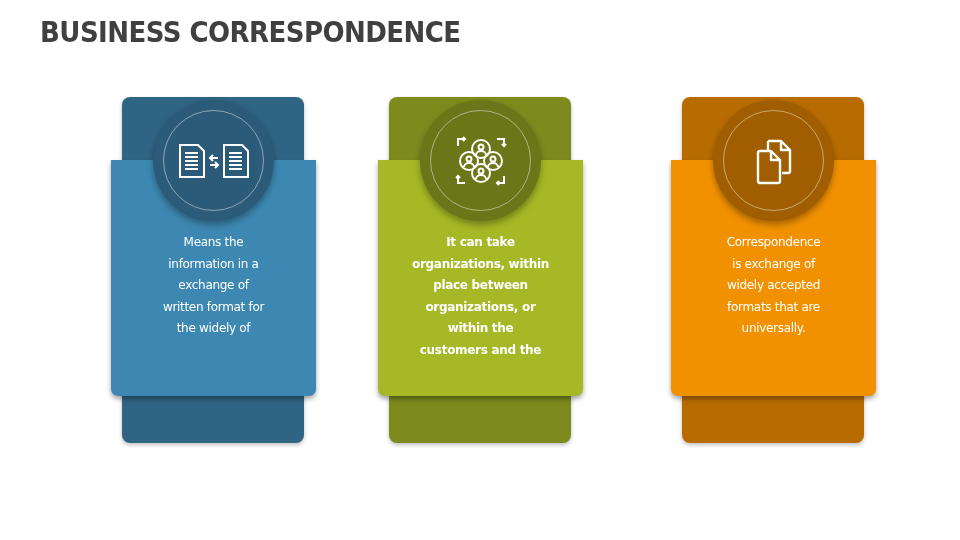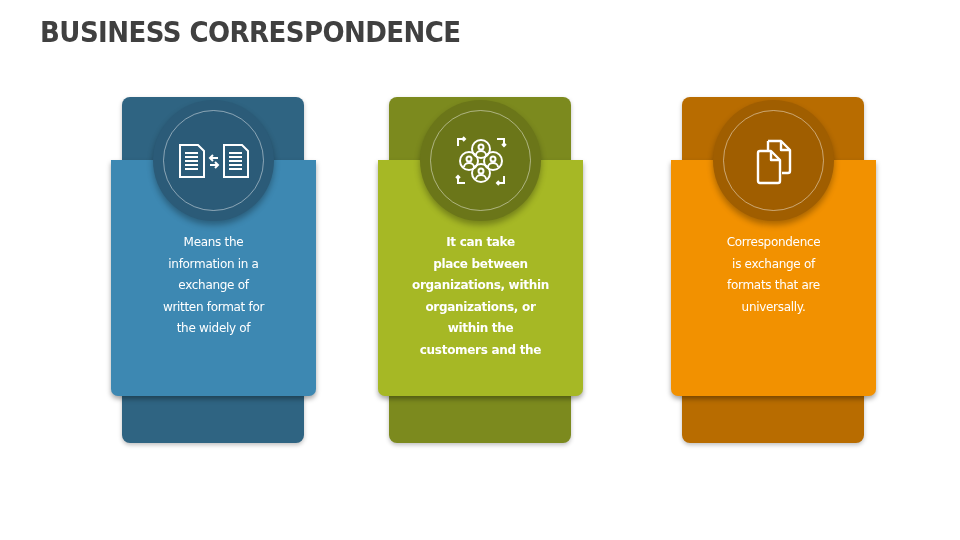--- a/index.html
+++ b/index.html
@@ -112,22 +112,22 @@
           <circle cx="38" cy="24" r="2.5"></circle>
           <path d="M33 32 a5 4 0 0 1 10 0"></path>
         <circle cx="26" cy="38" r="9"></circle>
           <circle cx="26" cy="36" r="2.5"></circle>
           <path d="M21 44 a5 4 0 0 1 10 0"></path>
       </svg>
     </span>
   </div>
   <div class="card-text">
     <span>It can take</span>
+    <span>organizations, within</span>
     <span>place between</span>
-    <span>organizations, within</span>
     <span>organizations, or</span>
     <span>within the</span>
     <span>customers and the</span>
   </div>
 </div>
 
 <div class="card" id="card2" style="left:671px;">
   <div class="card-back" style="background: rgb(184, 108, 0);"></div>
   <div class="card-front" style="background: rgb(242, 145, 0);"></div>
   <div class="circle-outer" style="background: rgb(160, 94, 0);"></div>
@@ -138,16 +138,17 @@
         <path d="M27 4 V13 H36"></path>
         <path d="M4 16 Q4 14 6 14 H17 L26 23 V44 Q26 46 24 46 H6 Q4 46 4 44 Z"></path>
         <path d="M17 14 V23 H26"></path>
         <path d="M14 4 V14"></path>
       </svg>
     </span>
   </div>
   <div class="card-text">
     <span>Correspondence</span>
     <span>is exchange of</span>
+    <span>widely accepted</span>
     <span>formats that are</span>
     <span>universally.</span>
   </div>
 </div>
 
 </body></html>

